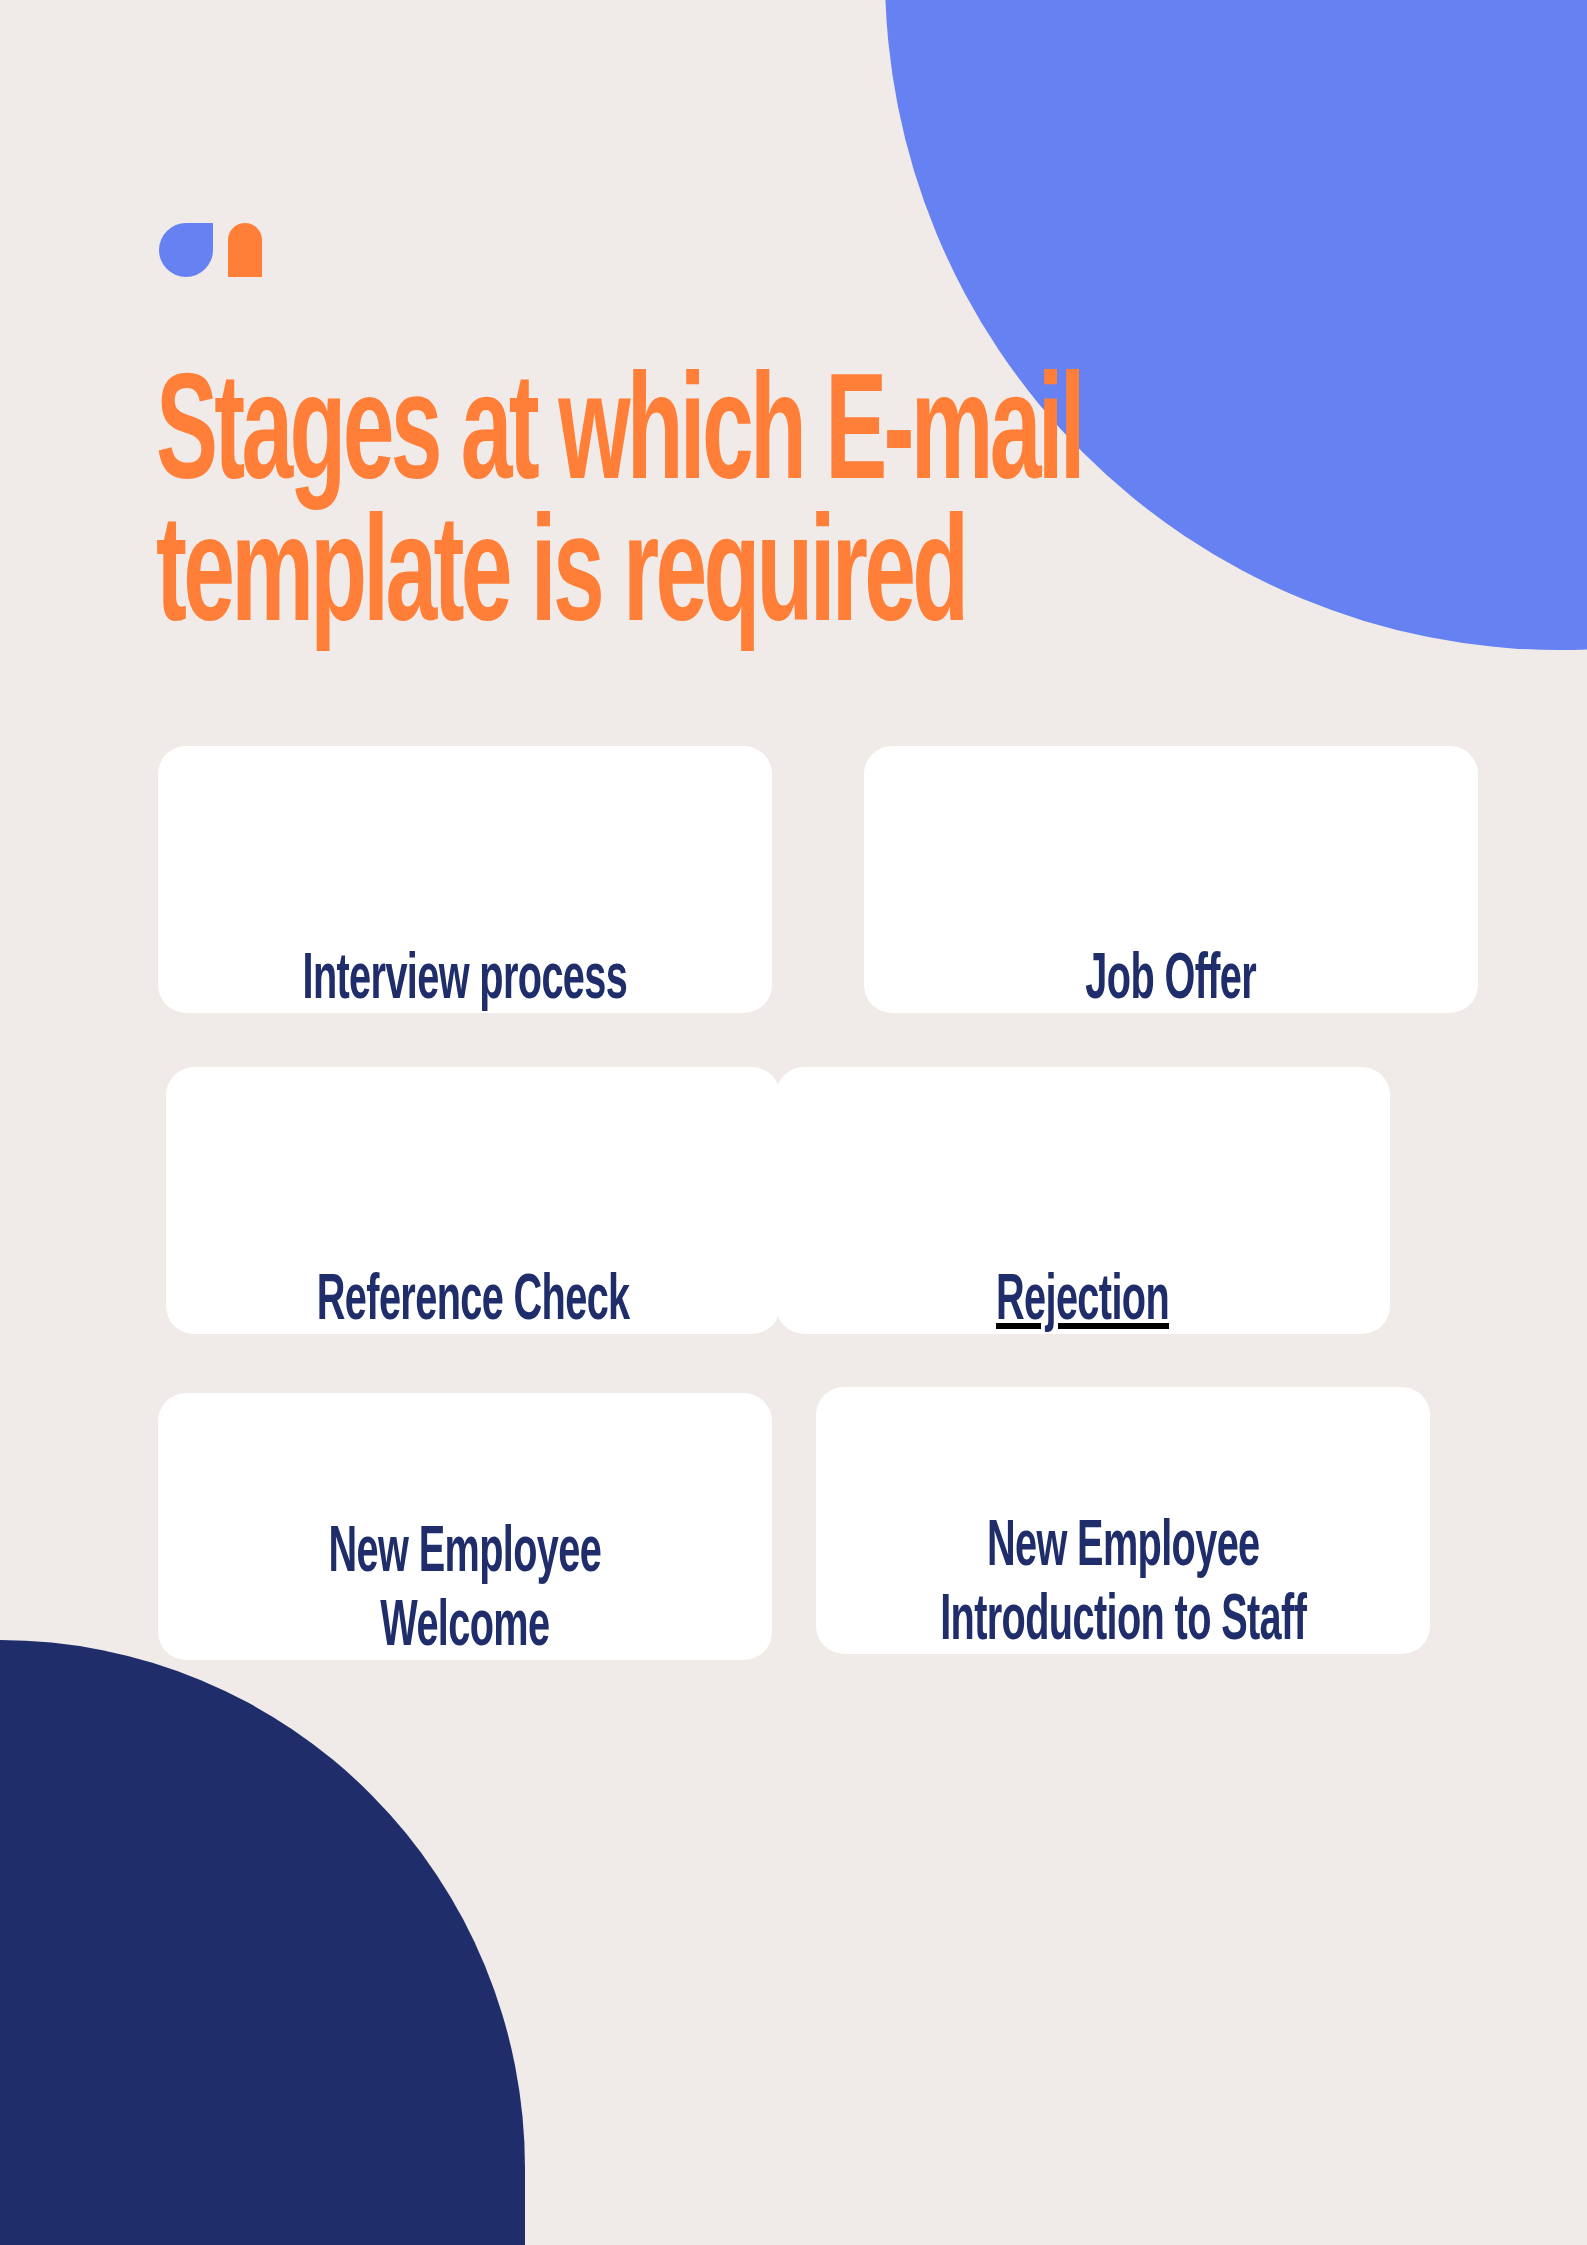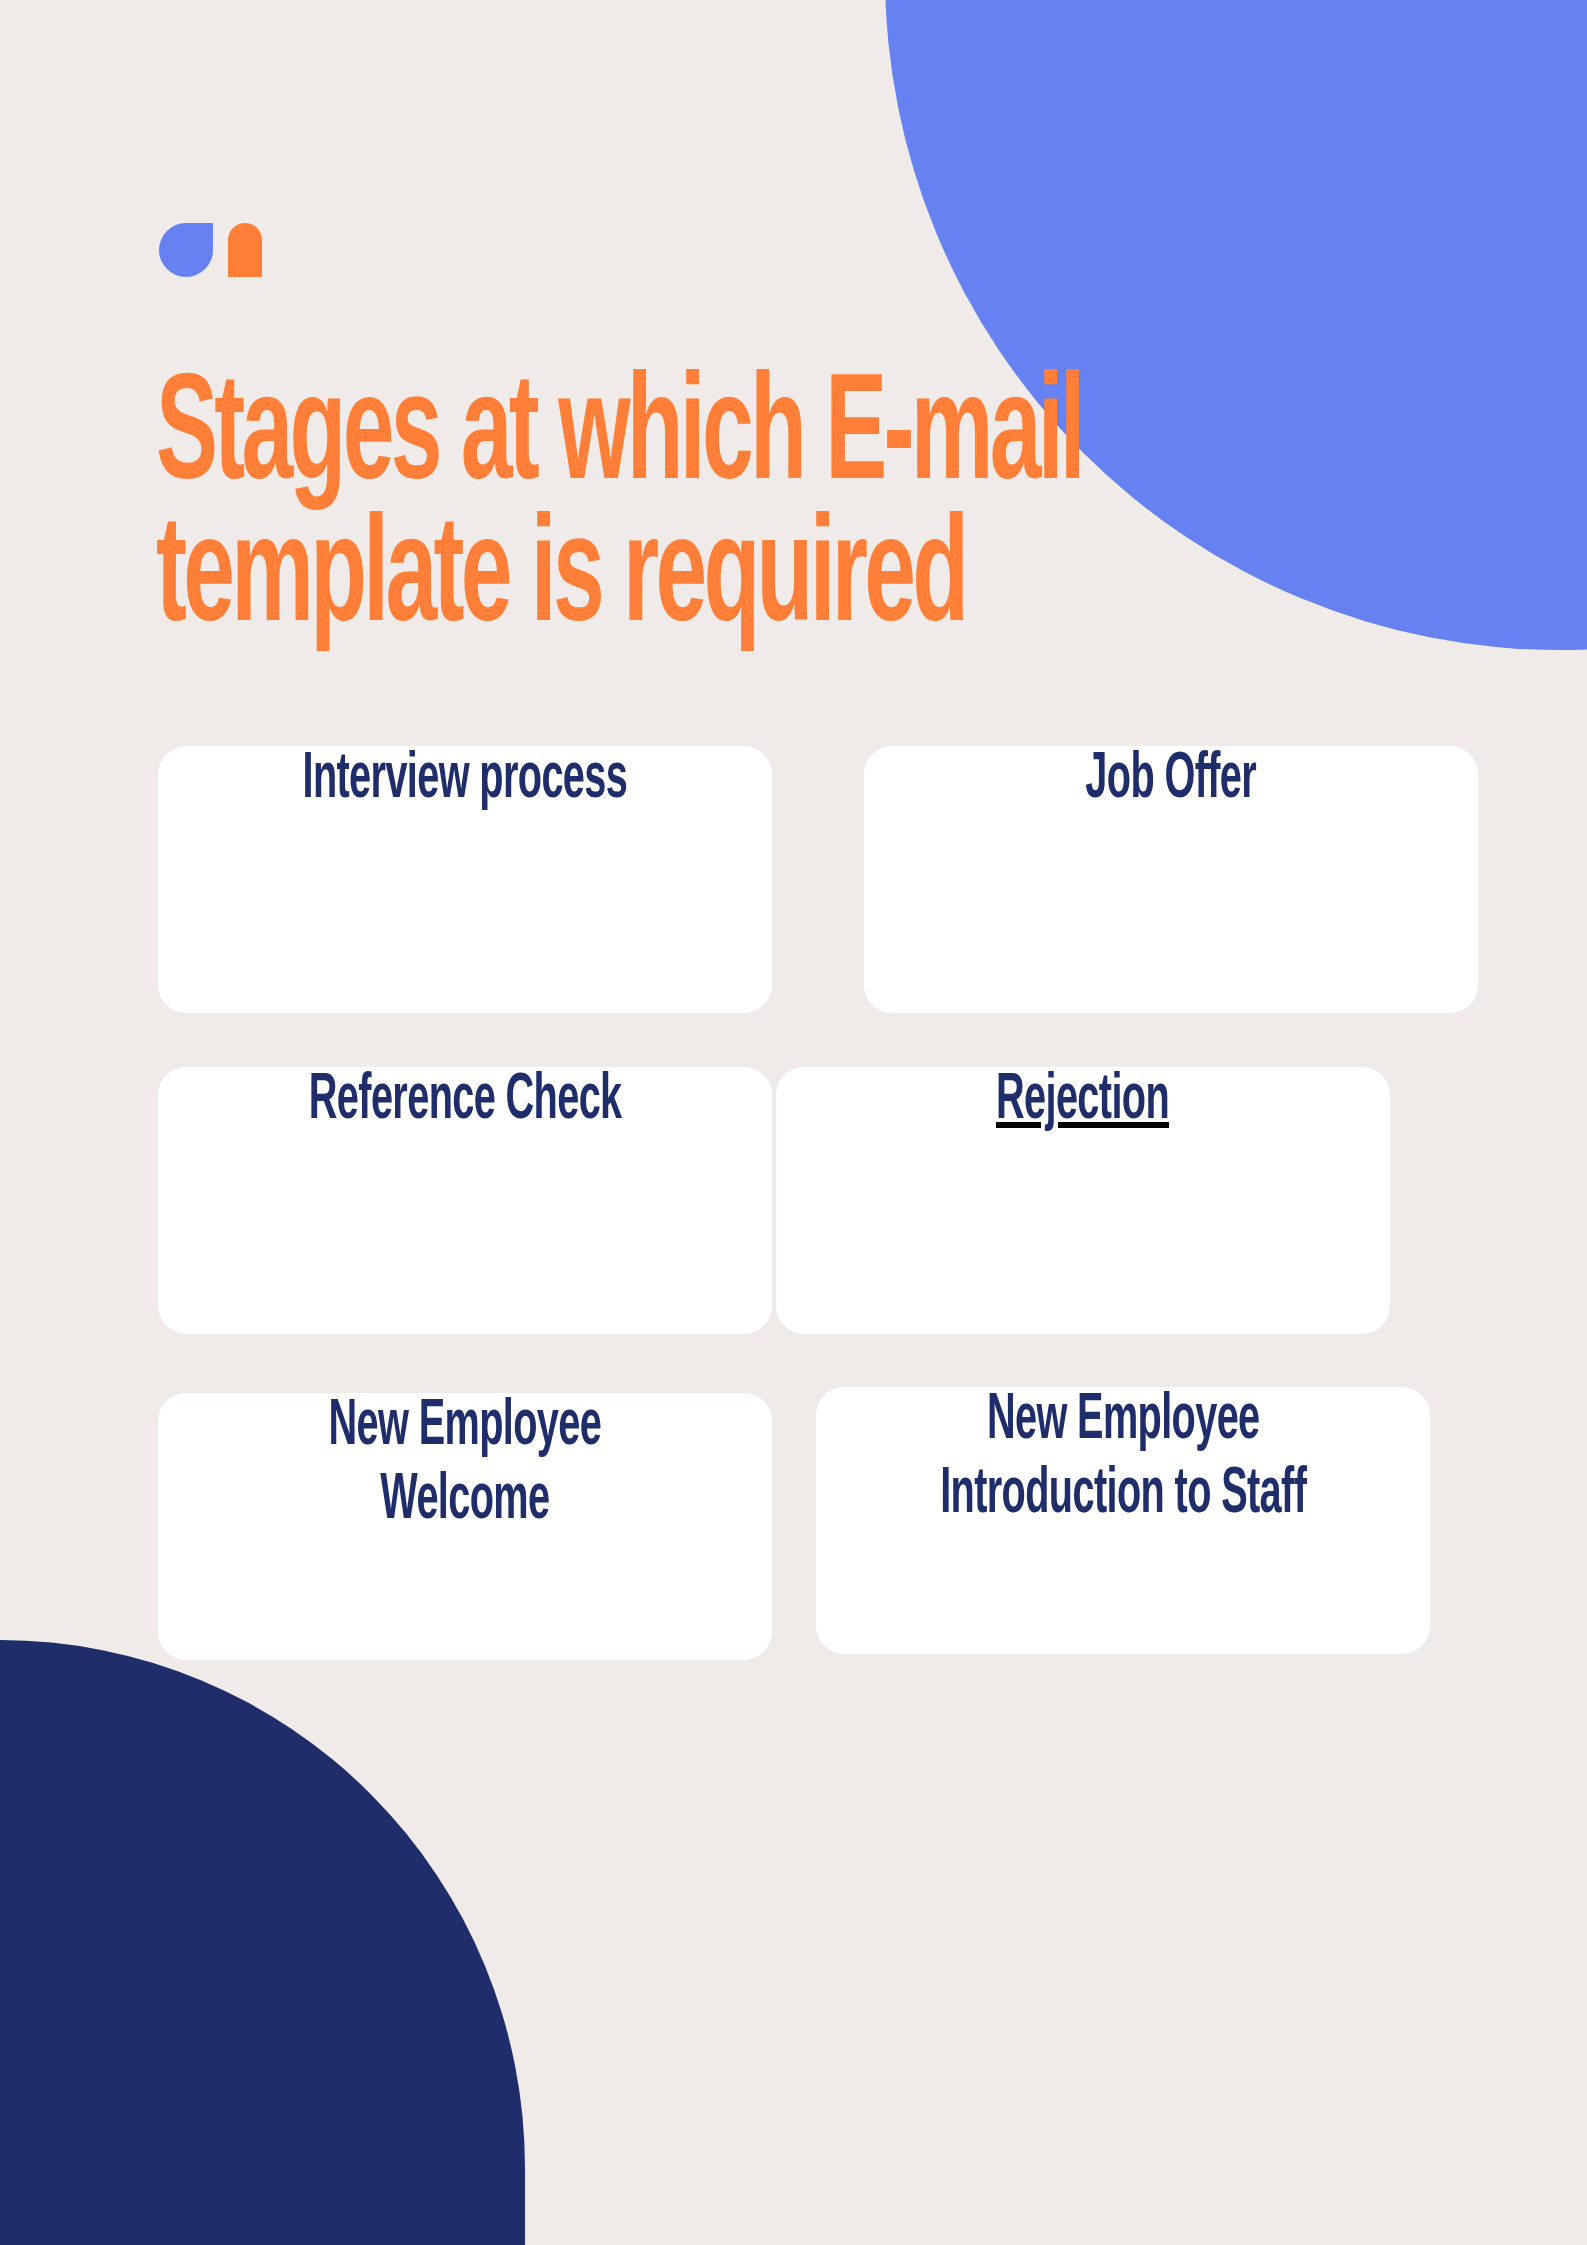--- a/index.html
+++ b/index.html
@@ -31,21 +31,21 @@
   .title {
     position: absolute; left: 156px; top: 355px; margin: 0;
     color: #ff7f38; font-family: "Liberation Sans Narrow", "Liberation Sans", sans-serif;
     font-weight: 700; font-size: 150px; line-height: 142px;
     letter-spacing: -6px; transform: scaleX(0.62); transform-origin: left top;
     white-space: nowrap; width: 2000px;
   }
   .title .line { display: block; }
   .card {
     position: absolute; background: #ffffff; border-radius: 28px;
-    display: flex; align-items: flex-start; justify-content: center; text-align: center;
+    display: flex; align-items: flex-end; justify-content: center; text-align: center;
     width: 614px; height: 267px;
   }
   .card-label {
     color: #1f2d6a; font-weight: 700; font-size: 64px; line-height: 74px;
     display: inline-block; transform: scaleX(0.62); white-space: nowrap;
     letter-spacing: -1px; margin-top: -8px;
   }
   .card-label span { display: block; }
 </style>
 </head>
@@ -69,21 +69,21 @@
     <span>Interview process</span>
   </div>
 </div>
 
 <div class="card" style="left:864px; top:746px;">
   <div class="card-label">
     <span>Job Offer</span>
   </div>
 </div>
 
-<div class="card" style="left:158px; top:1067px;">
+<div class="card" style="left:166px; top:1067px;">
   <div class="card-label">
     <span>Reference Check</span>
   </div>
 </div>
 
 <div class="card" style="left:776px; top:1067px;text-decoration:underline;">
   <div class="card-label">
     <span>Rejection</span>
   </div>
 </div>

